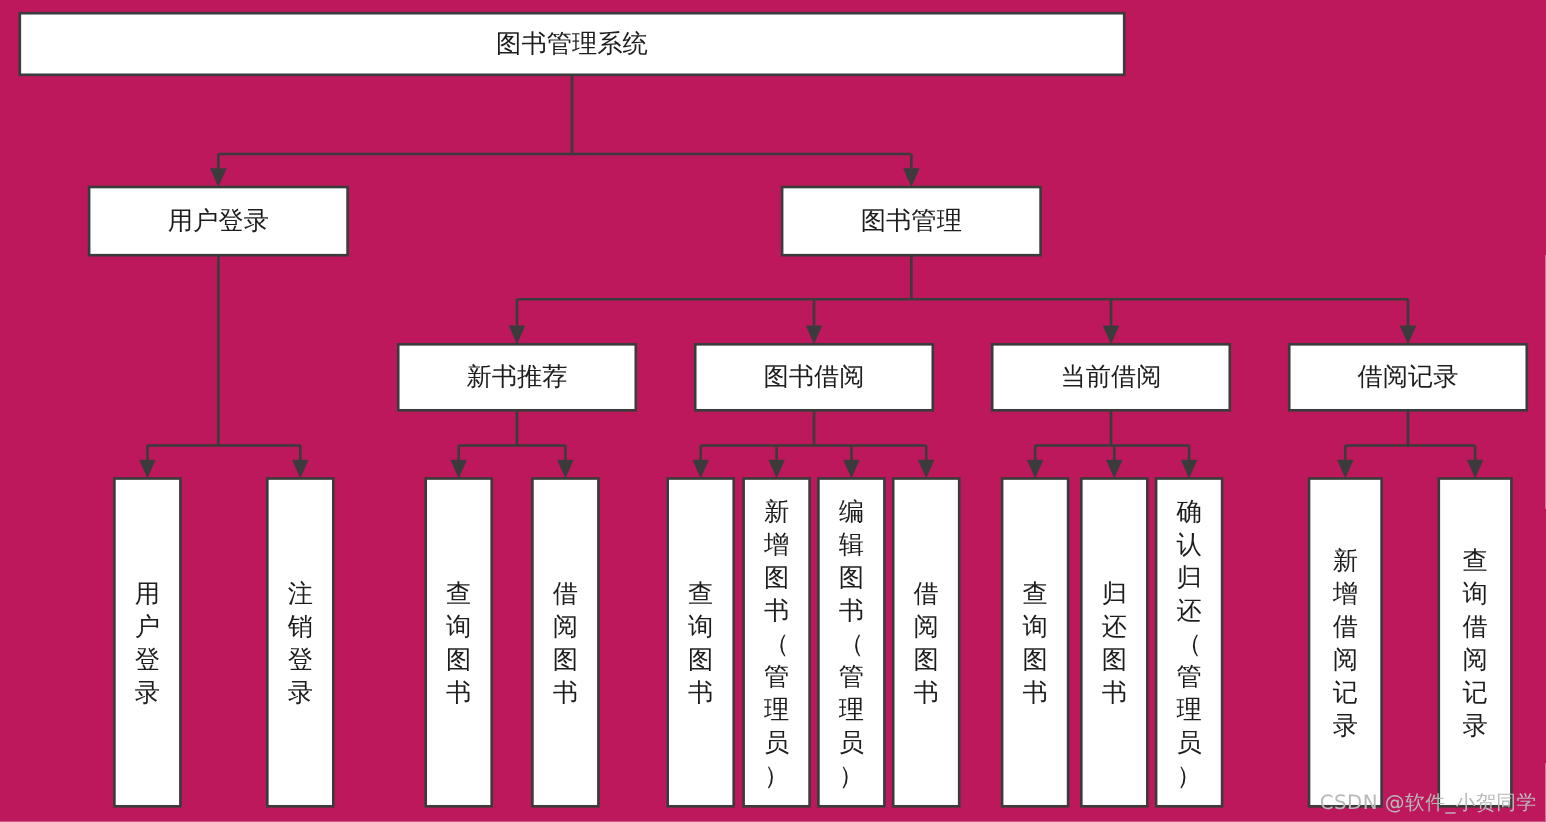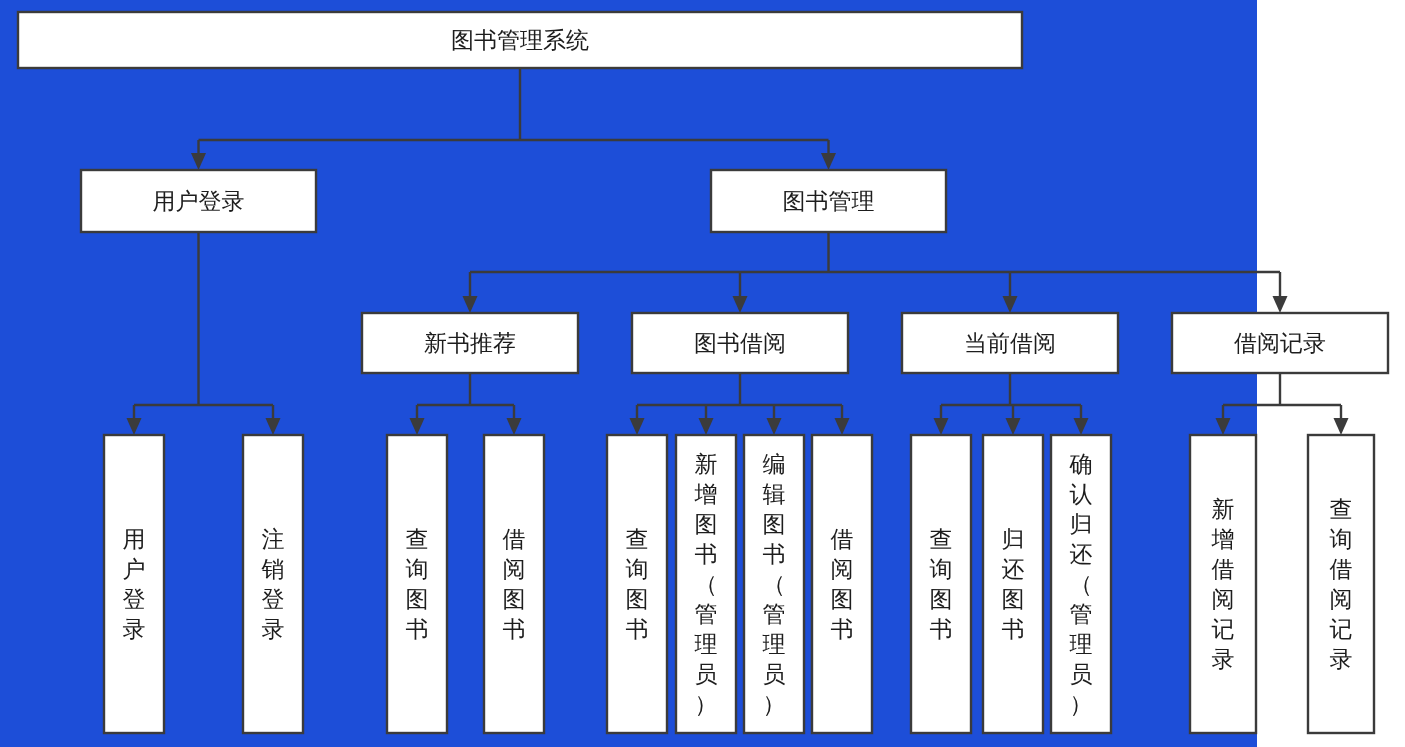--- a/index.html
+++ b/index.html
@@ -9,23 +9,23 @@
     background: #ffffff;
   }
   body {
     width: 1405px;
     height: 747px;
     font-family: "DejaVu Sans", "Liberation Sans", sans-serif;
     overflow: hidden;
   }
   #diagram-root {
     position: relative;
-    width: 1257px;
+    width: 1405px;
     height: 747px;
-    background: #1d4ed8;
+    background: #be185d;
   }
   svg.diagram-canvas {
     position: absolute;
     left: 0;
     top: 0;
     width: 1405px;
     height: 747px;
     display: block;
   }
   .node-box {
@@ -203,13 +203,14 @@
         <g>
           <rect class="node-box" x="1190" y="435" width="66" height="298"></rect>
           <text class="node-label-v" x="1223" y="517.4"><tspan x="1223" dy="0">新</tspan><tspan x="1223" dy="30">增</tspan><tspan x="1223" dy="30">借</tspan><tspan x="1223" dy="30">阅</tspan><tspan x="1223" dy="30">记</tspan><tspan x="1223" dy="30">录</tspan></text>
         </g>
         <g>
           <rect class="node-box" x="1308" y="435" width="66" height="298"></rect>
           <text class="node-label-v" x="1341" y="517.4"><tspan x="1341" dy="0">查</tspan><tspan x="1341" dy="30">询</tspan><tspan x="1341" dy="30">借</tspan><tspan x="1341" dy="30">阅</tspan><tspan x="1341" dy="30">记</tspan><tspan x="1341" dy="30">录</tspan></text>
         </g>
       </g>
   </svg>
+  <div class="watermark">CSDN @软件_小贺同学</div>
 </div>
 
 </body></html>

